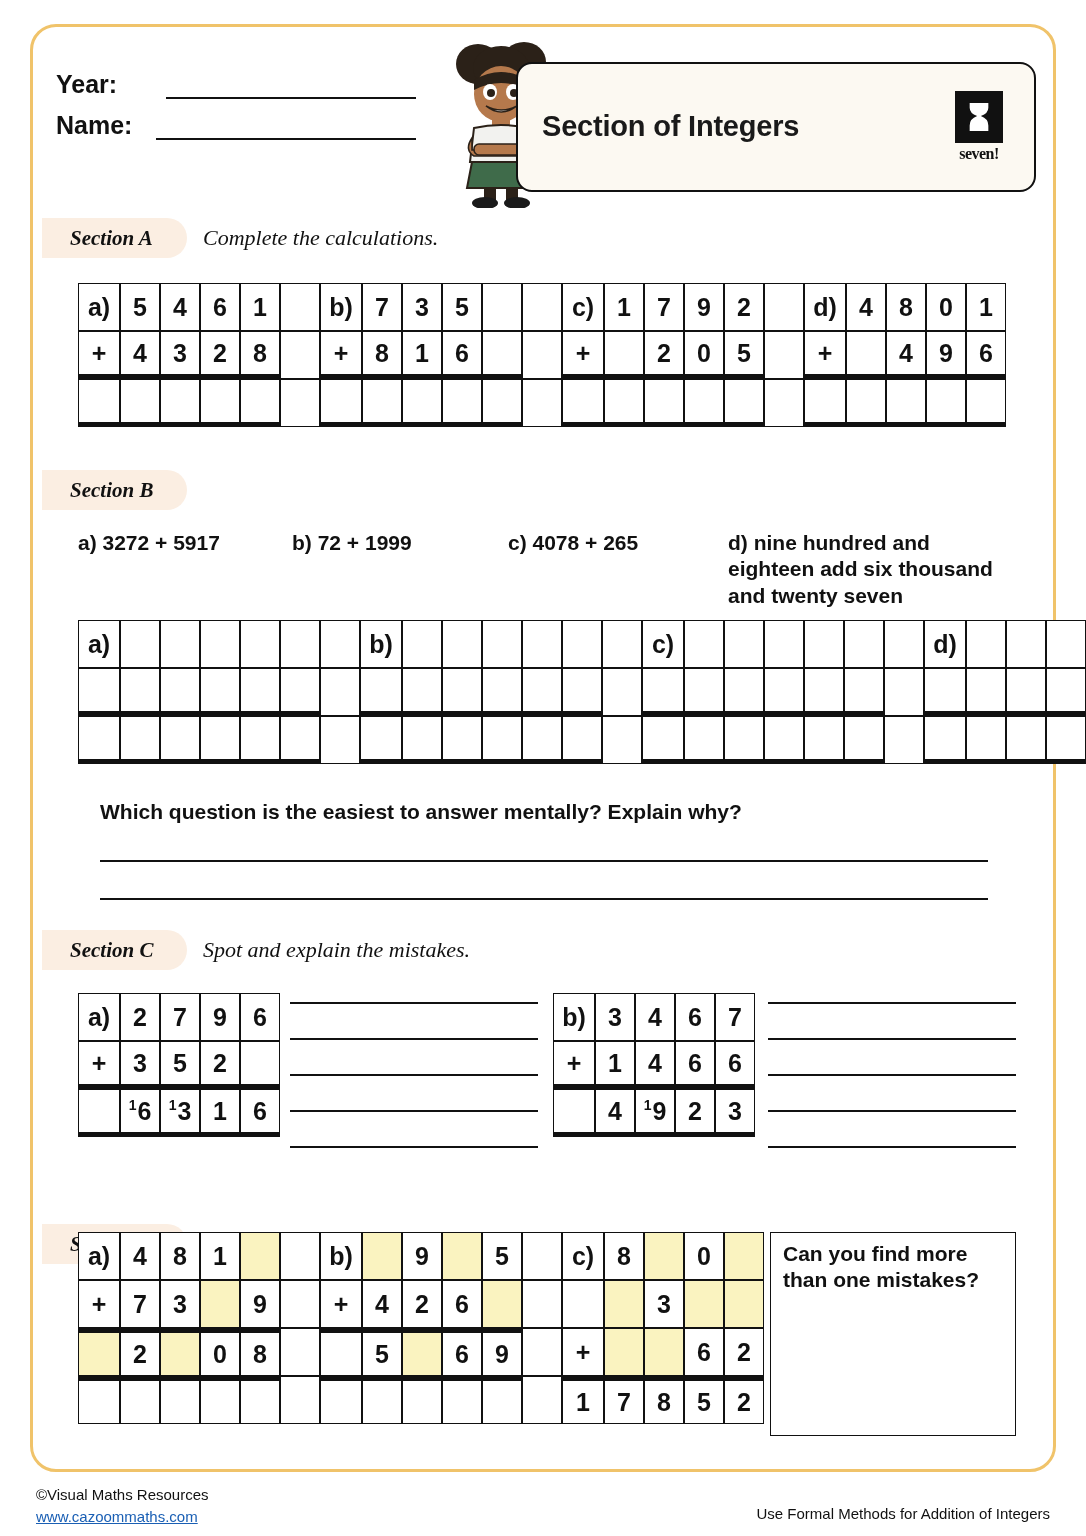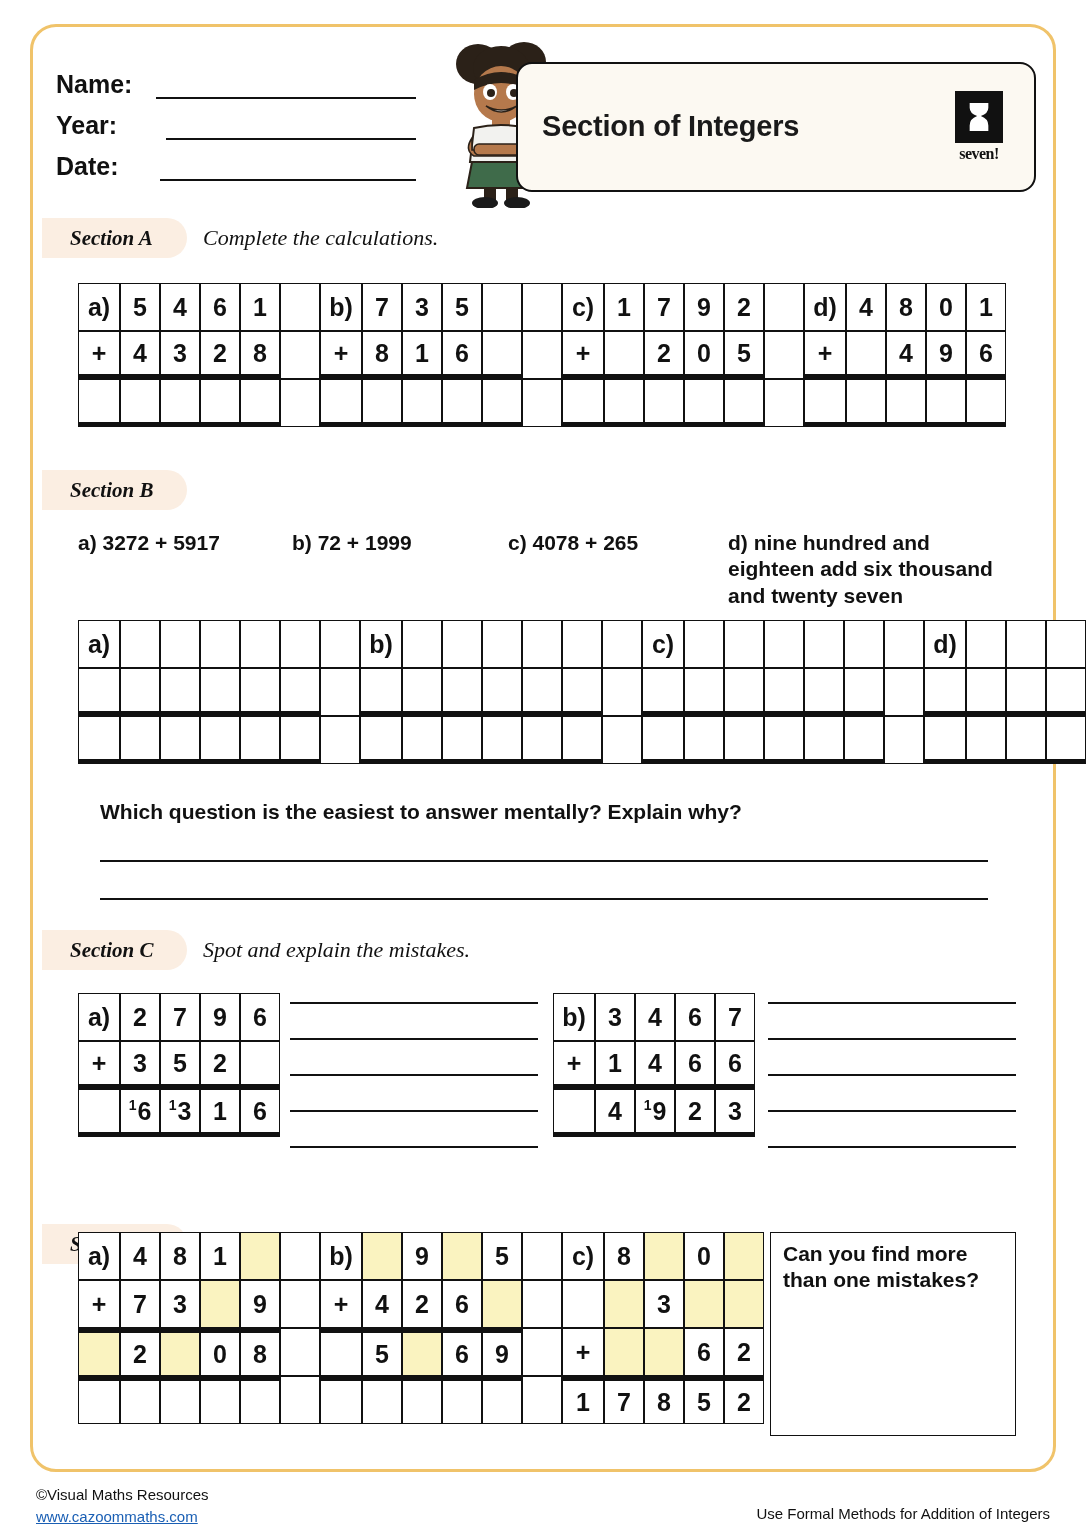--- a/index.html
+++ b/index.html
@@ -114,30 +114,26 @@
   .f-link{ color:#1a5fb4; text-decoration:underline; display:block; }
   .f-right{ position:absolute; right:0; top:21px; font-size:15px; }
 </style>
 </head>
 <body>
 
 <div class="page-frame"></div>
 
 <div class="header">
   <div class="namefields">
-    <div class="fieldrow fr-name">
-      <span class="fieldlabel">Name:</span>
-      <span class="fieldline"></span>
-    </div>
     <div class="fieldrow fr-year">
       <span class="fieldlabel">Year:</span>
       <span class="fieldline"></span>
     </div>
-    <div class="fieldrow fr-date">
-      <span class="fieldlabel">Date:</span>
+    <div class="fieldrow fr-name">
+      <span class="fieldlabel">Name:</span>
       <span class="fieldline"></span>
     </div>
   </div>
 
   <div class="mascot">
     <svg viewBox="0 0 130 170" width="130" height="170">
 
       <ellipse cx="44" cy="26" rx="22" ry="20" fill="#2b2118"></ellipse>
       <ellipse cx="90" cy="24" rx="22" ry="20" fill="#2b2118"></ellipse>
       <ellipse cx="67" cy="30" rx="28" ry="22" fill="#2b2118"></ellipse>

